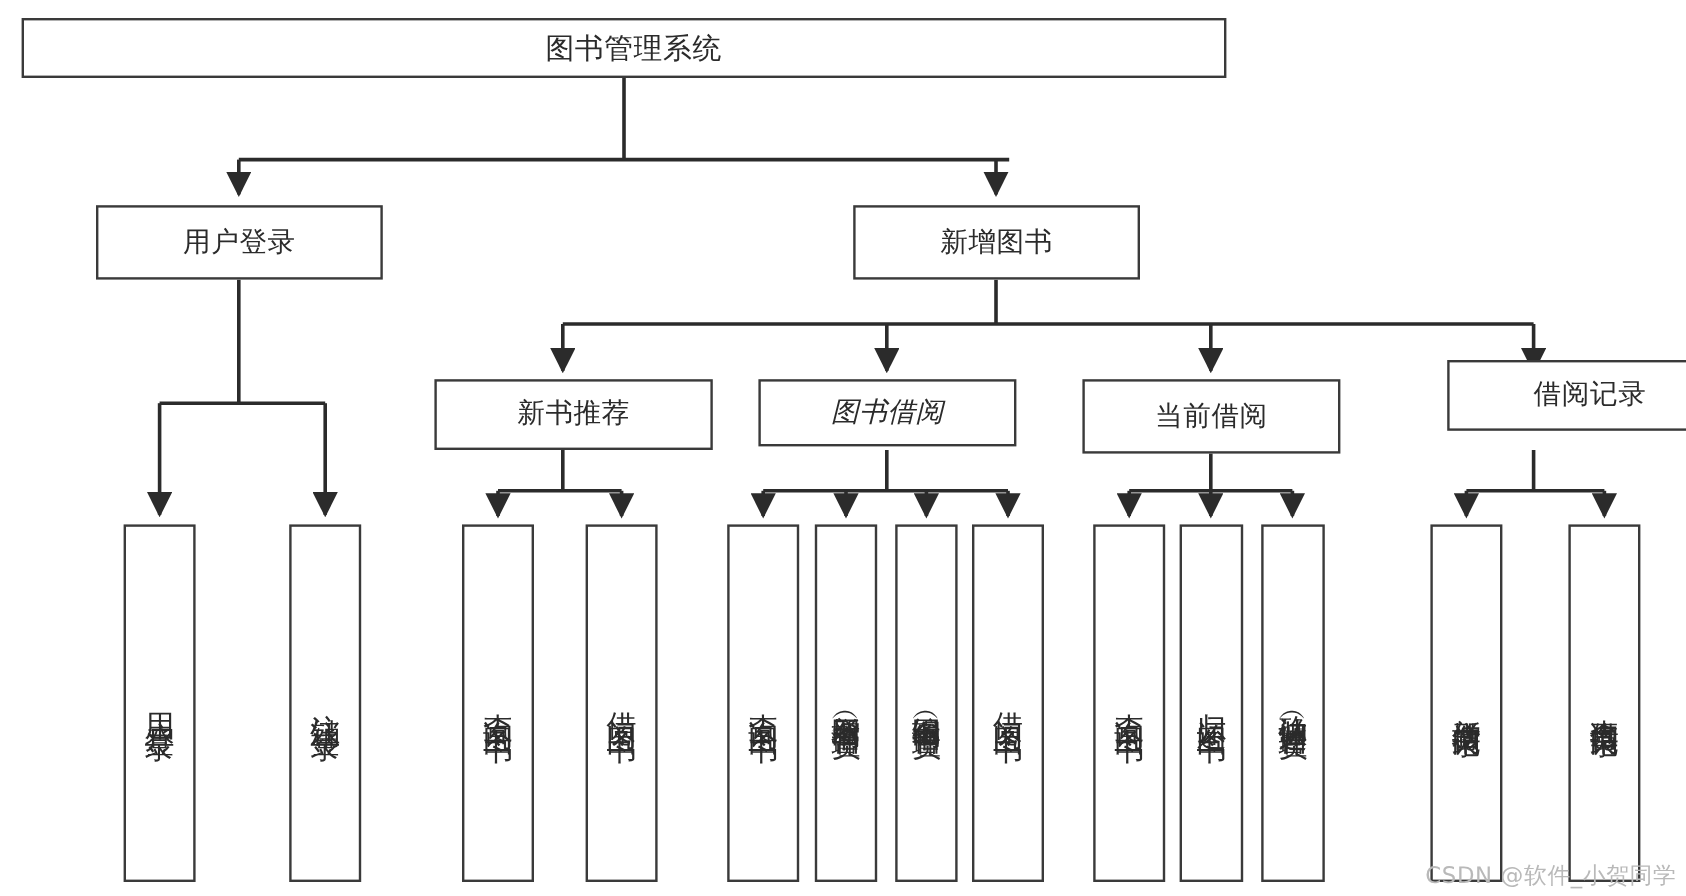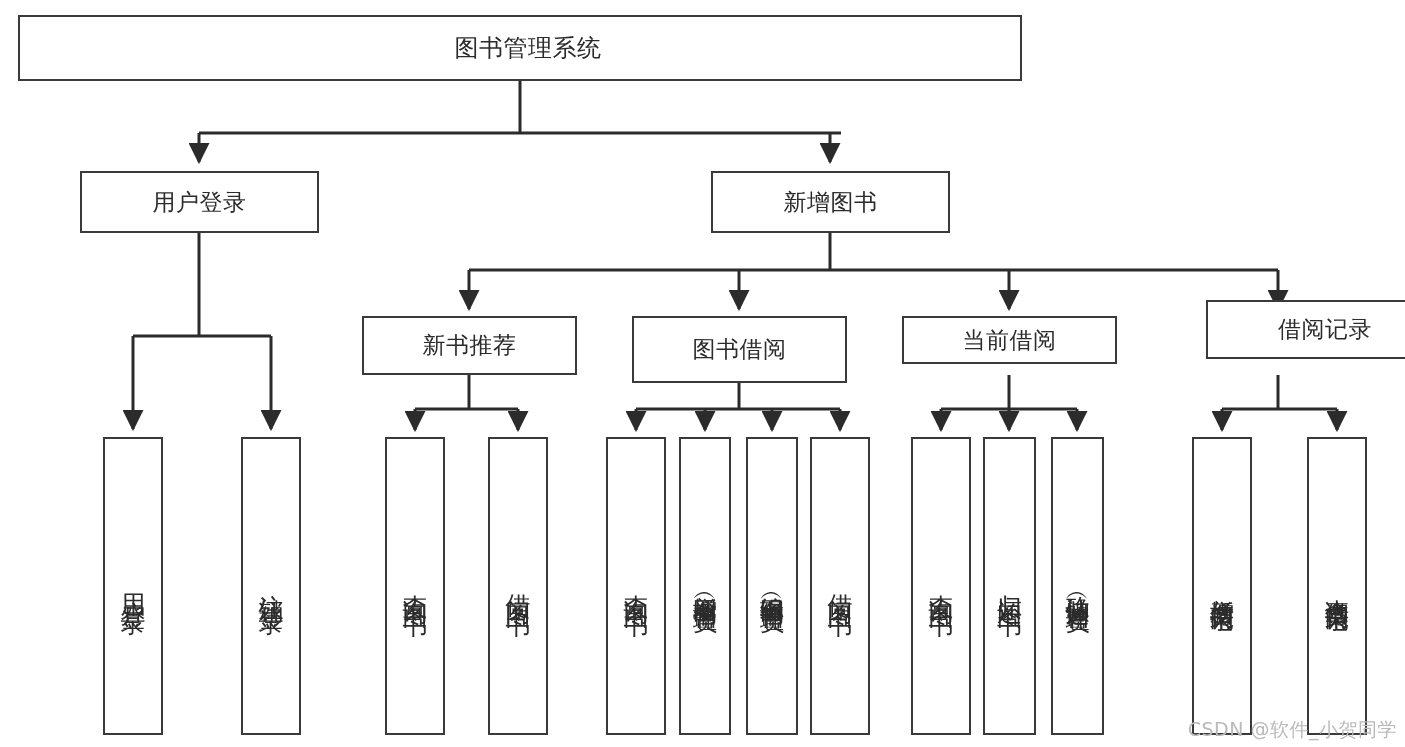--- a/index.html
+++ b/index.html
@@ -129,41 +129,41 @@
       <path d="M 1009 409 L 1009 430" marker-end="url(#arrow)"></path>
       <path d="M 1077 409 L 1077 430" marker-end="url(#arrow)"></path>
 
       <path d="M 1278 375 L 1278 409"></path>
       <path d="M 1222 409 L 1337 409"></path>
       <path d="M 1222 409 L 1222 430" marker-end="url(#arrow)"></path>
       <path d="M 1337 409 L 1337 430" marker-end="url(#arrow)"></path>
     </g>
   </svg>
 
-  <div class="node horiz root" style="left:18px; top:15px; width:1004px; height:66px;padding-left:16px;">
+  <div class="node horiz root" style="left:18px; top:15px; width:1004px; height:50px;padding-left:16px;">
     <span class="label">图书管理系统</span>
   </div>
 
   <div class="node horiz" style="left:80px; top:171px; width:239px; height:62px;">
     <span class="label">用户登录</span>
   </div>
 
   <div class="node horiz" style="left:711px; top:171px; width:239px; height:62px;">
     <span class="label">新增图书</span>
   </div>
 
-  <div class="node horiz" style="left:362px; top:316px; width:215px; height:59px;">
+  <div class="node horiz" style="left:362px; top:316px; width:232px; height:59px;">
     <span class="label">新书推荐</span>
   </div>
 
-  <div class="node horiz" style="left:632px; top:316px; width:215px; height:67px;">
+  <div class="node horiz" style="left:632px; top:316px; width:215px; height:56px;font-style:italic;">
     <span class="label">图书借阅</span>
   </div>
 
-  <div class="node horiz" style="left:902px; top:316px; width:215px; height:48px;">
+  <div class="node horiz" style="left:902px; top:316px; width:215px; height:62px;">
     <span class="label">当前借阅</span>
   </div>
 
   <div class="node horiz" style="left:1171px; top:300px; width:238px; height:59px;margin-left:35px;">
     <span class="label">借阅记录</span>
   </div>
 
   <div class="node vert" style="left:103px; top:437px; width:60px; height:298px;">
     <span class="label">用户登录</span>
   </div>

